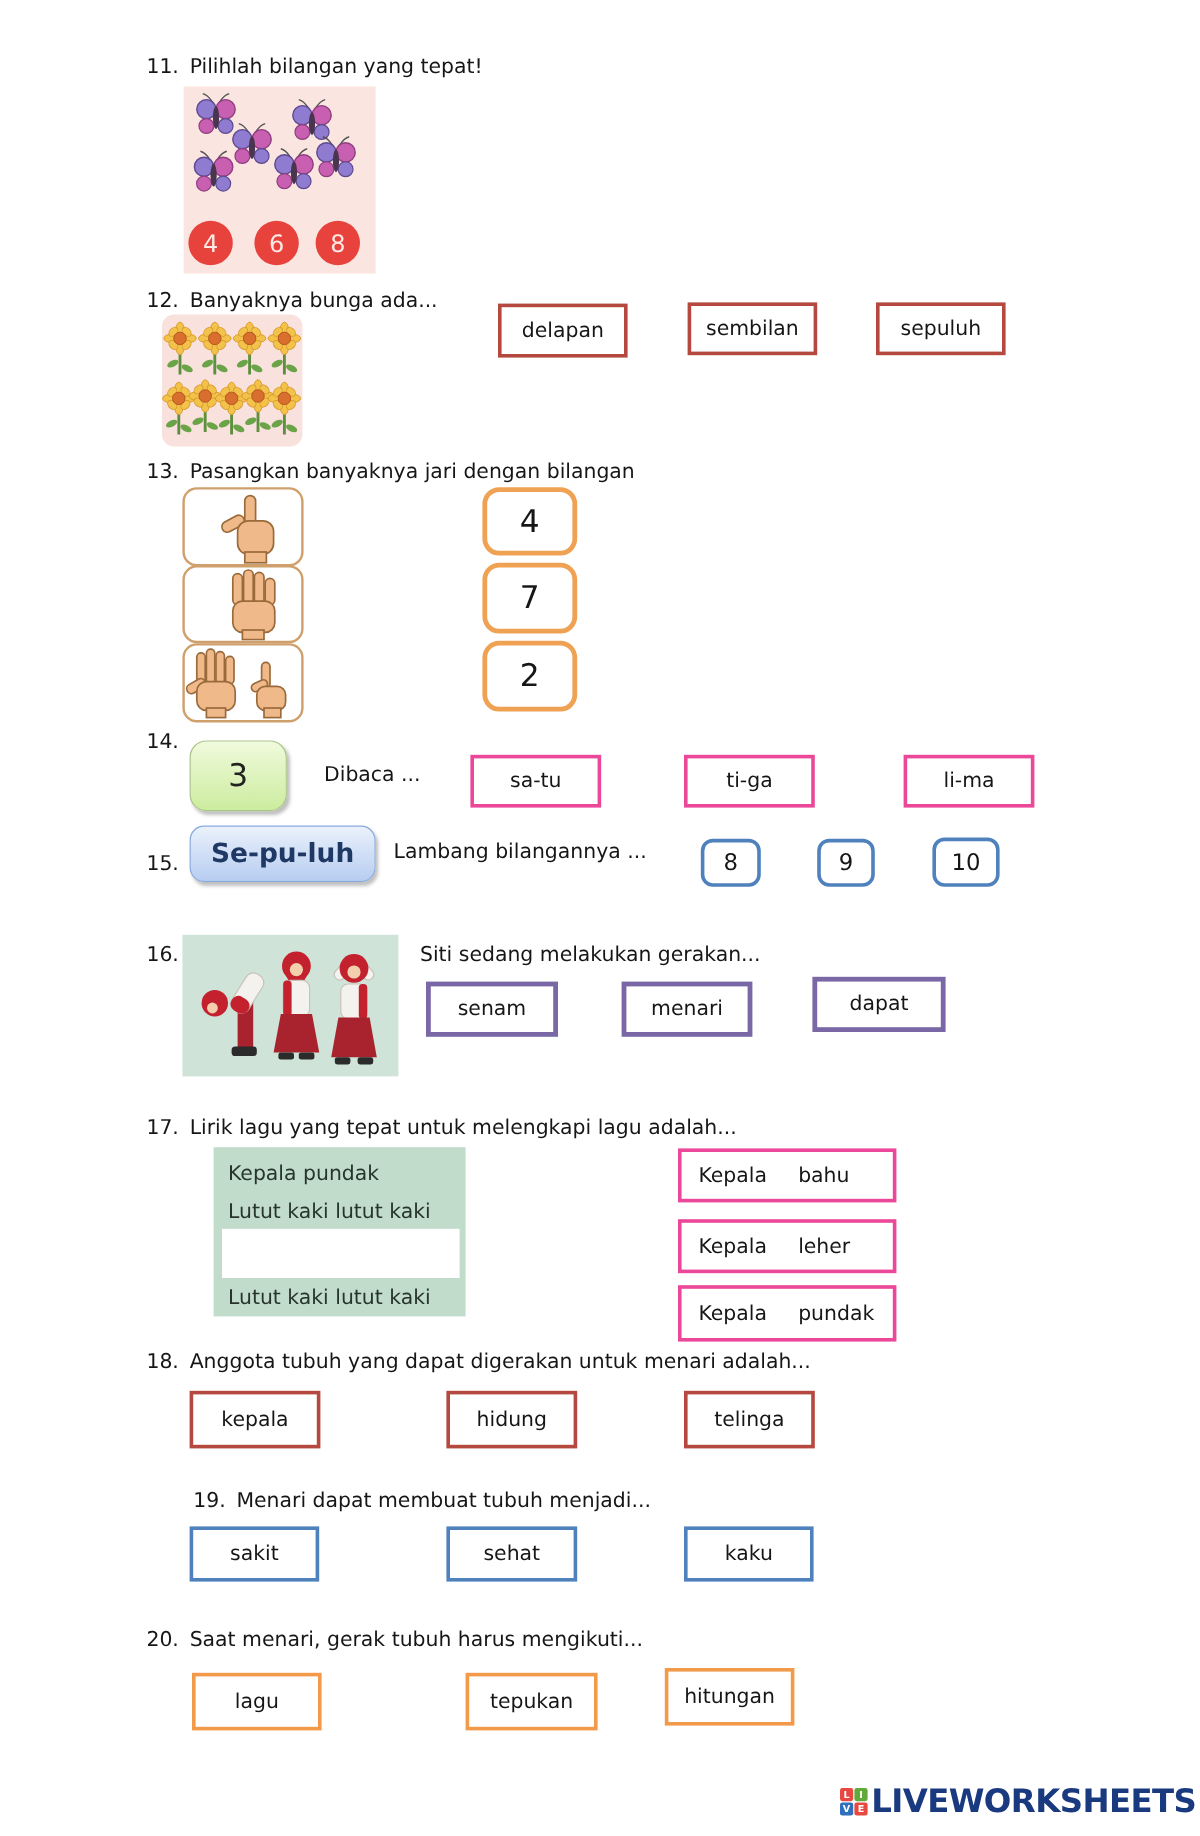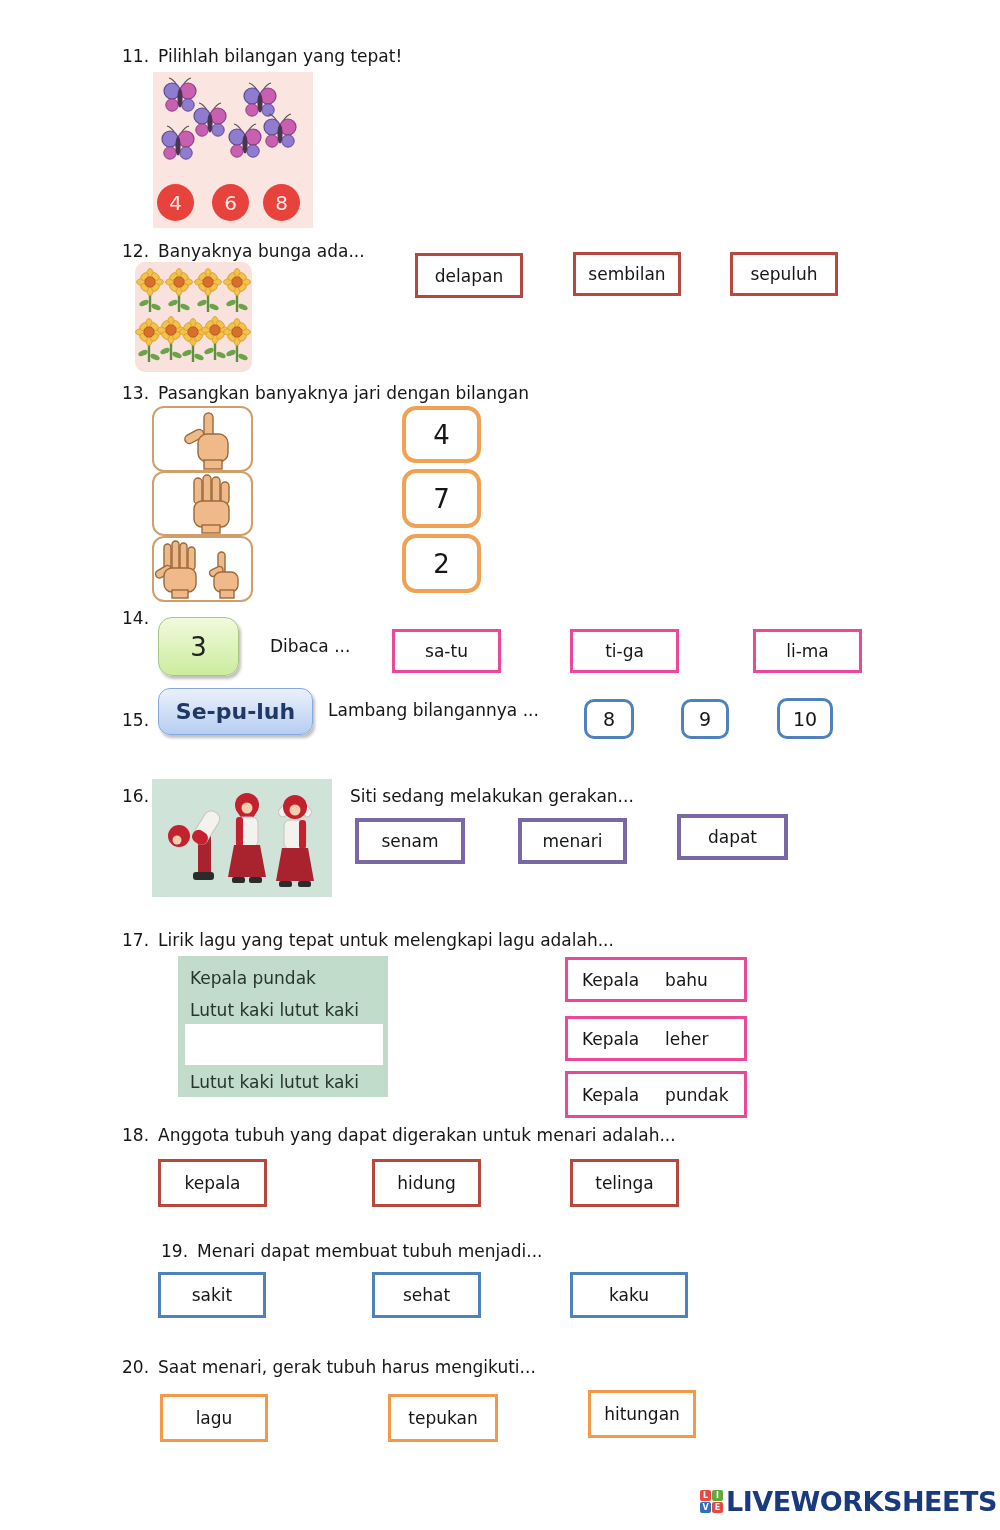--- a/index.html
+++ b/index.html
@@ -245,29 +245,29 @@
   <div class="opt b-red" style="left:158px;top:1159px;width:109px;height:48px;">kepala</div>
   <div class="opt b-red" style="left:372px;top:1159px;width:109px;height:48px;">hidung</div>
   <div class="opt b-red" style="left:570px;top:1159px;width:109px;height:48px;">telinga</div>
 
   <div class="qhead" style="left:122px;top:1241px;margin-left:39px;">
     <span>19.</span>
     <span>Menari dapat membuat tubuh menjadi...</span>
   </div>
   <div class="opt b-blue" style="left:158px;top:1272px;width:108px;height:46px;">sakit</div>
   <div class="opt b-blue" style="left:372px;top:1272px;width:109px;height:46px;">sehat</div>
-  <div class="opt b-blue" style="left:570px;top:1272px;width:118px;height:46px;">kaku</div>
+  <div class="opt b-blue" style="left:570px;top:1272px;width:108px;height:46px;">kaku</div>
 
   <div class="qhead" style="left:122px;top:1357px;">
     <span>20.</span>
     <span>Saat menari, gerak tubuh harus mengikuti...</span>
   </div>
   <div class="opt b-orangeL" style="left:160px;top:1394px;width:108px;height:48px;">lagu</div>
   <div class="opt b-orangeL" style="left:388px;top:1394px;width:110px;height:48px;">tepukan</div>
-  <div class="opt b-orangeL" style="left:588px;top:1390px;width:108px;height:48px;">hitungan</div>
+  <div class="opt b-orangeL" style="left:554px;top:1390px;width:108px;height:48px;">hitungan</div>
 
   <div class="footer">
     <div class="logo-grid">
       <div class="tile t0">L</div>
       <div class="tile t1">I</div>
       <div class="tile t2">V</div>
       <div class="tile t3">E</div>
     </div>
     <div class="brand">LIVEWORKSHEETS</div>
   </div>

